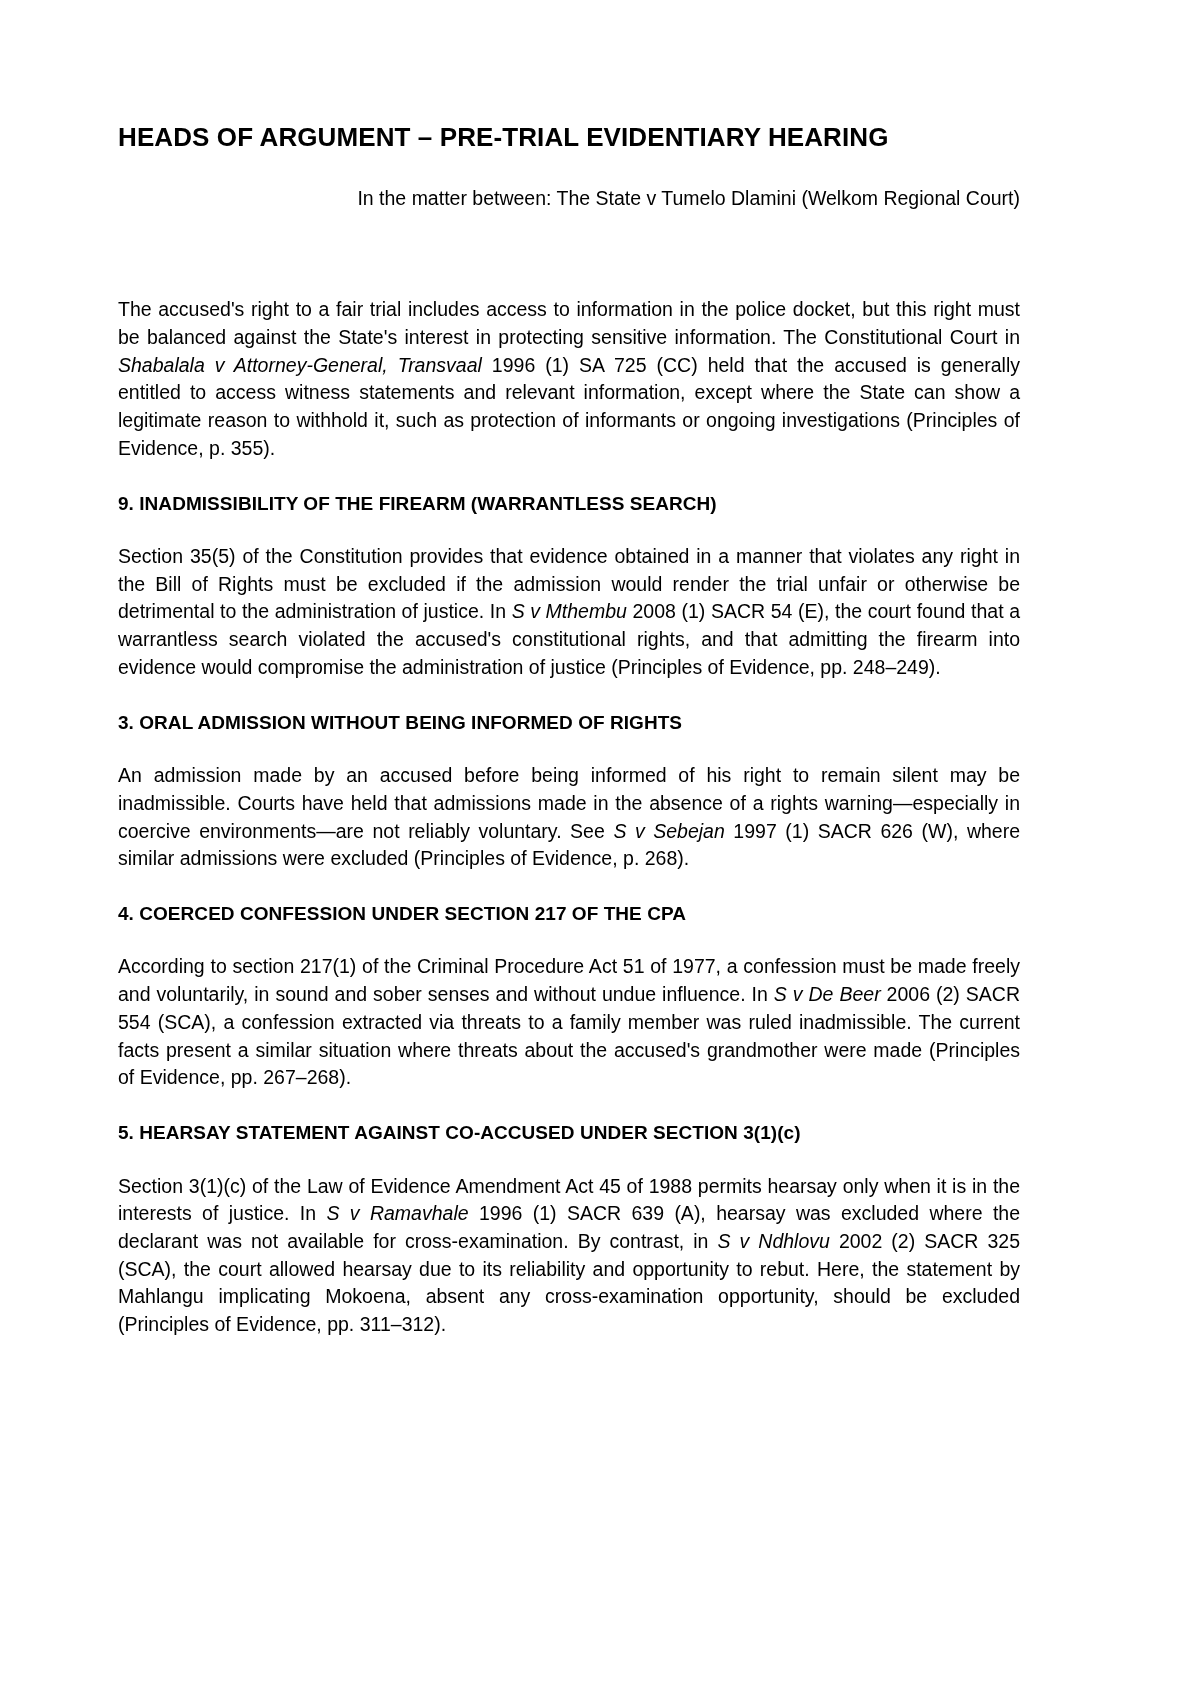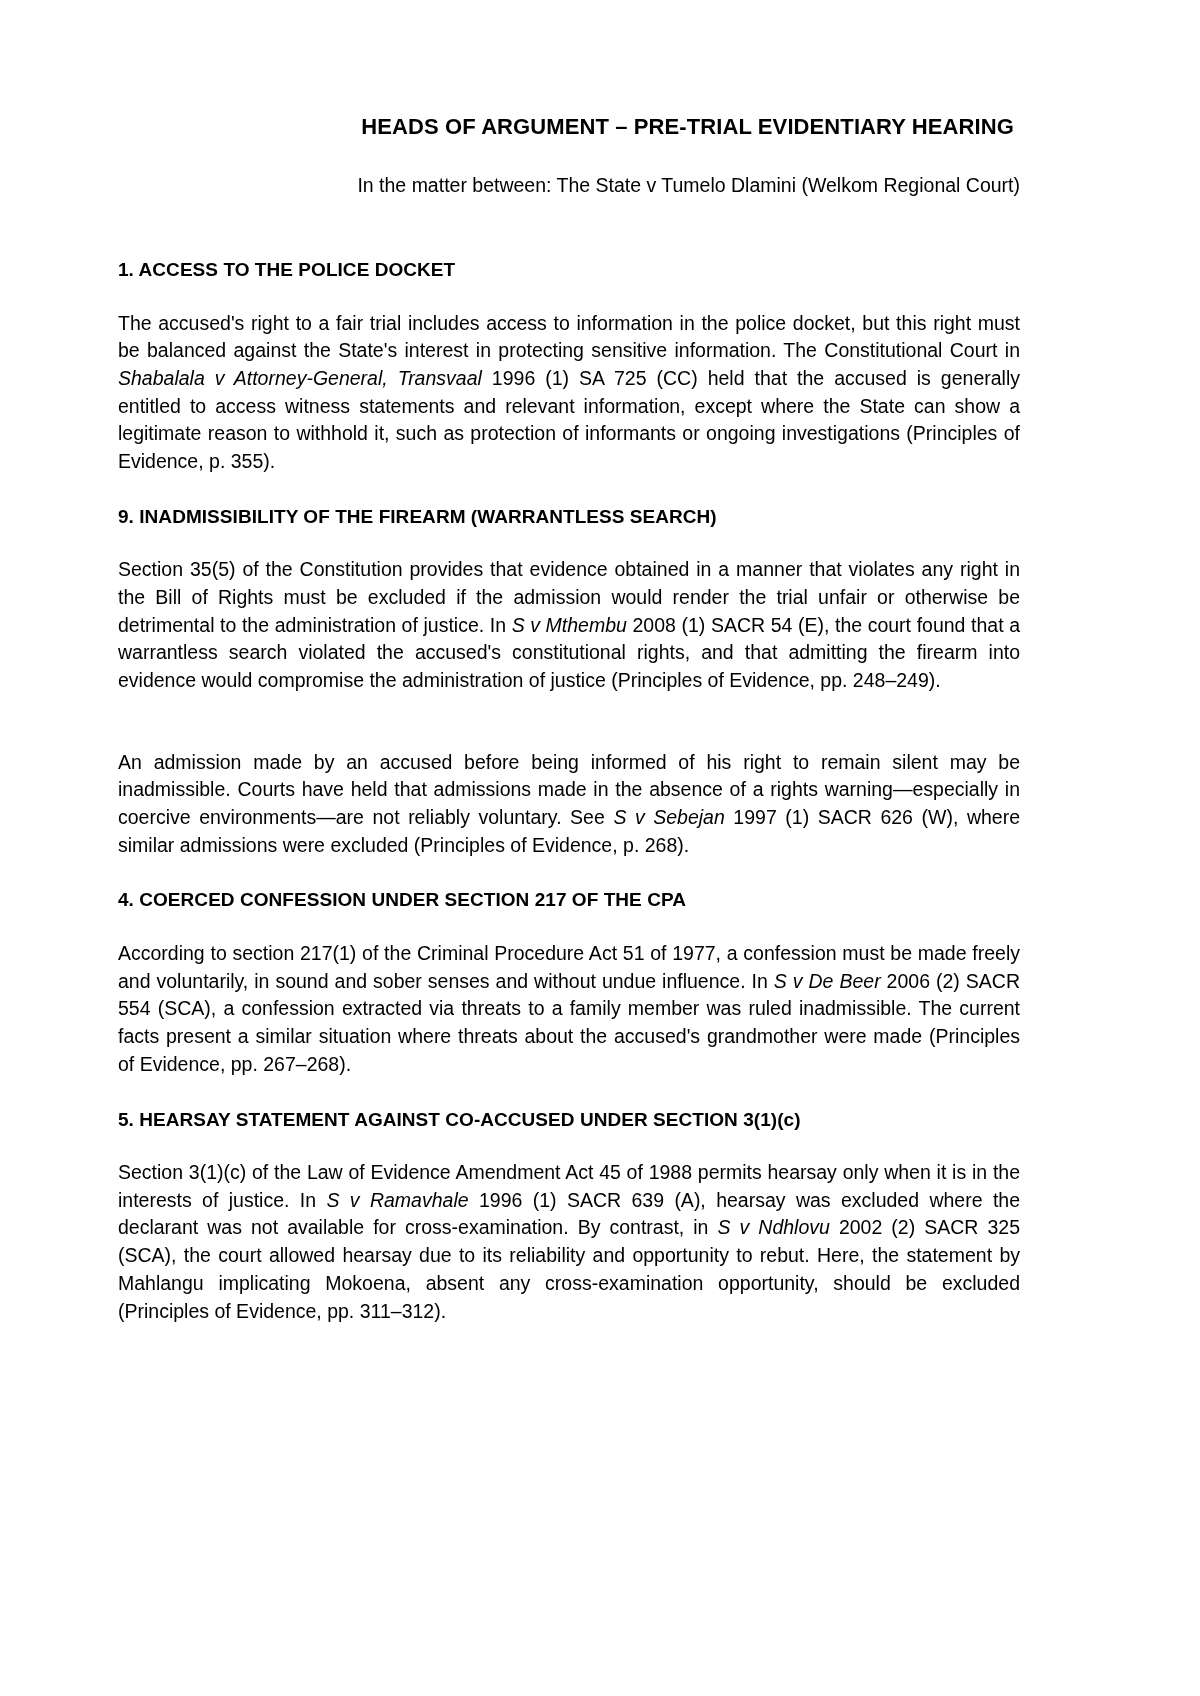--- a/index.html
+++ b/index.html
@@ -15,25 +15,25 @@
     -webkit-font-smoothing: none;
   }
   .page {
     width: 1200px;
     height: 1696px;
     box-sizing: border-box;
     padding: 104px 180px 0 118px;
     position: relative;
   }
   .doc-title {
-    text-align: right;
+    text-align: left;
     font-weight: bold;
-    font-size: 22px;
+    font-size: 26px;
     letter-spacing: 0.1px;
-    margin: 8px 0 0 0;
+    margin: 16px 0 0 0;
     padding-right: 6px;
     line-height: 1.35;
   }
   .doc-subtitle {
     font-size: 19.5px;
     margin: 30px 0 0 0;
     line-height: 1.4;
     text-align: right;
   }
   .section {
@@ -67,32 +67,32 @@
 <div class="page">
 
   <h1 class="doc-title">HEADS OF ARGUMENT – PRE-TRIAL EVIDENTIARY HEARING</h1>
 
   <p class="doc-subtitle">In the matter between: The State v Tumelo Dlamini (Welkom Regional Court)</p>
 
   <div class="gap-title-s1"></div>
 
   <div id="sections-container">
       <div class="section">
-        <h2 class="section-heading">1. ACCESS TO THE POLICE DOCKET</h2>
         <div class="gap-head-body"></div>
         <p class="section-body"><span>The accused's right to a fair trial includes access to information in the police docket, but this right must be balanced against the State's interest in protecting sensitive information. The Constitutional Court in </span><em>Shabalala v Attorney-General, Transvaal</em><span> 1996 (1) SA 725 (CC) held that the accused is generally entitled to access witness statements and relevant information, except where the State can show a legitimate reason to withhold it, such as protection of informants or ongoing investigations (Principles of Evidence, p. 355).</span></p>
         <div class="gap-body-head"></div>
       </div>
       <div class="section">
         <h2 class="section-heading">9. INADMISSIBILITY OF THE FIREARM (WARRANTLESS SEARCH)</h2>
         <div class="gap-head-body"></div>
         <p class="section-body"><span>Section 35(5) of the Constitution provides that evidence obtained in a manner that violates any right in the Bill of Rights must be excluded if the admission would render the trial unfair or otherwise be detrimental to the administration of justice. In </span><em>S v Mthembu</em><span> 2008 (1) SACR 54 (E), the court found that a warrantless search violated the accused's constitutional rights, and that admitting the firearm into evidence would compromise the administration of justice (Principles of Evidence, pp. 248–249).</span></p>
         <div class="gap-body-head"></div>
       </div>
       <div class="section">
+        <h2 class="section-heading">3. ORAL ADMISSION WITHOUT BEING INFORMED OF RIGHTS</h2>
         <div class="gap-head-body"></div>
         <p class="section-body"><span>An admission made by an accused before being informed of his right to remain silent may be inadmissible. Courts have held that admissions made in the absence of a rights warning—especially in coercive environments—are not reliably voluntary. See </span><em>S v Sebejan</em><span> 1997 (1) SACR 626 (W), where similar admissions were excluded (Principles of Evidence, p. 268).</span></p>
         <div class="gap-body-head"></div>
       </div>
       <div class="section">
         <h2 class="section-heading">4. COERCED CONFESSION UNDER SECTION 217 OF THE CPA</h2>
         <div class="gap-head-body"></div>
         <p class="section-body"><span>According to section 217(1) of the Criminal Procedure Act 51 of 1977, a confession must be made freely and voluntarily, in sound and sober senses and without undue influence. In </span><em>S v De Beer</em><span> 2006 (2) SACR 554 (SCA), a confession extracted via threats to a family member was ruled inadmissible. The current facts present a similar situation where threats about the accused's grandmother were made (Principles of Evidence, pp. 267–268).</span></p>
         <div class="gap-body-head"></div>
       </div>

